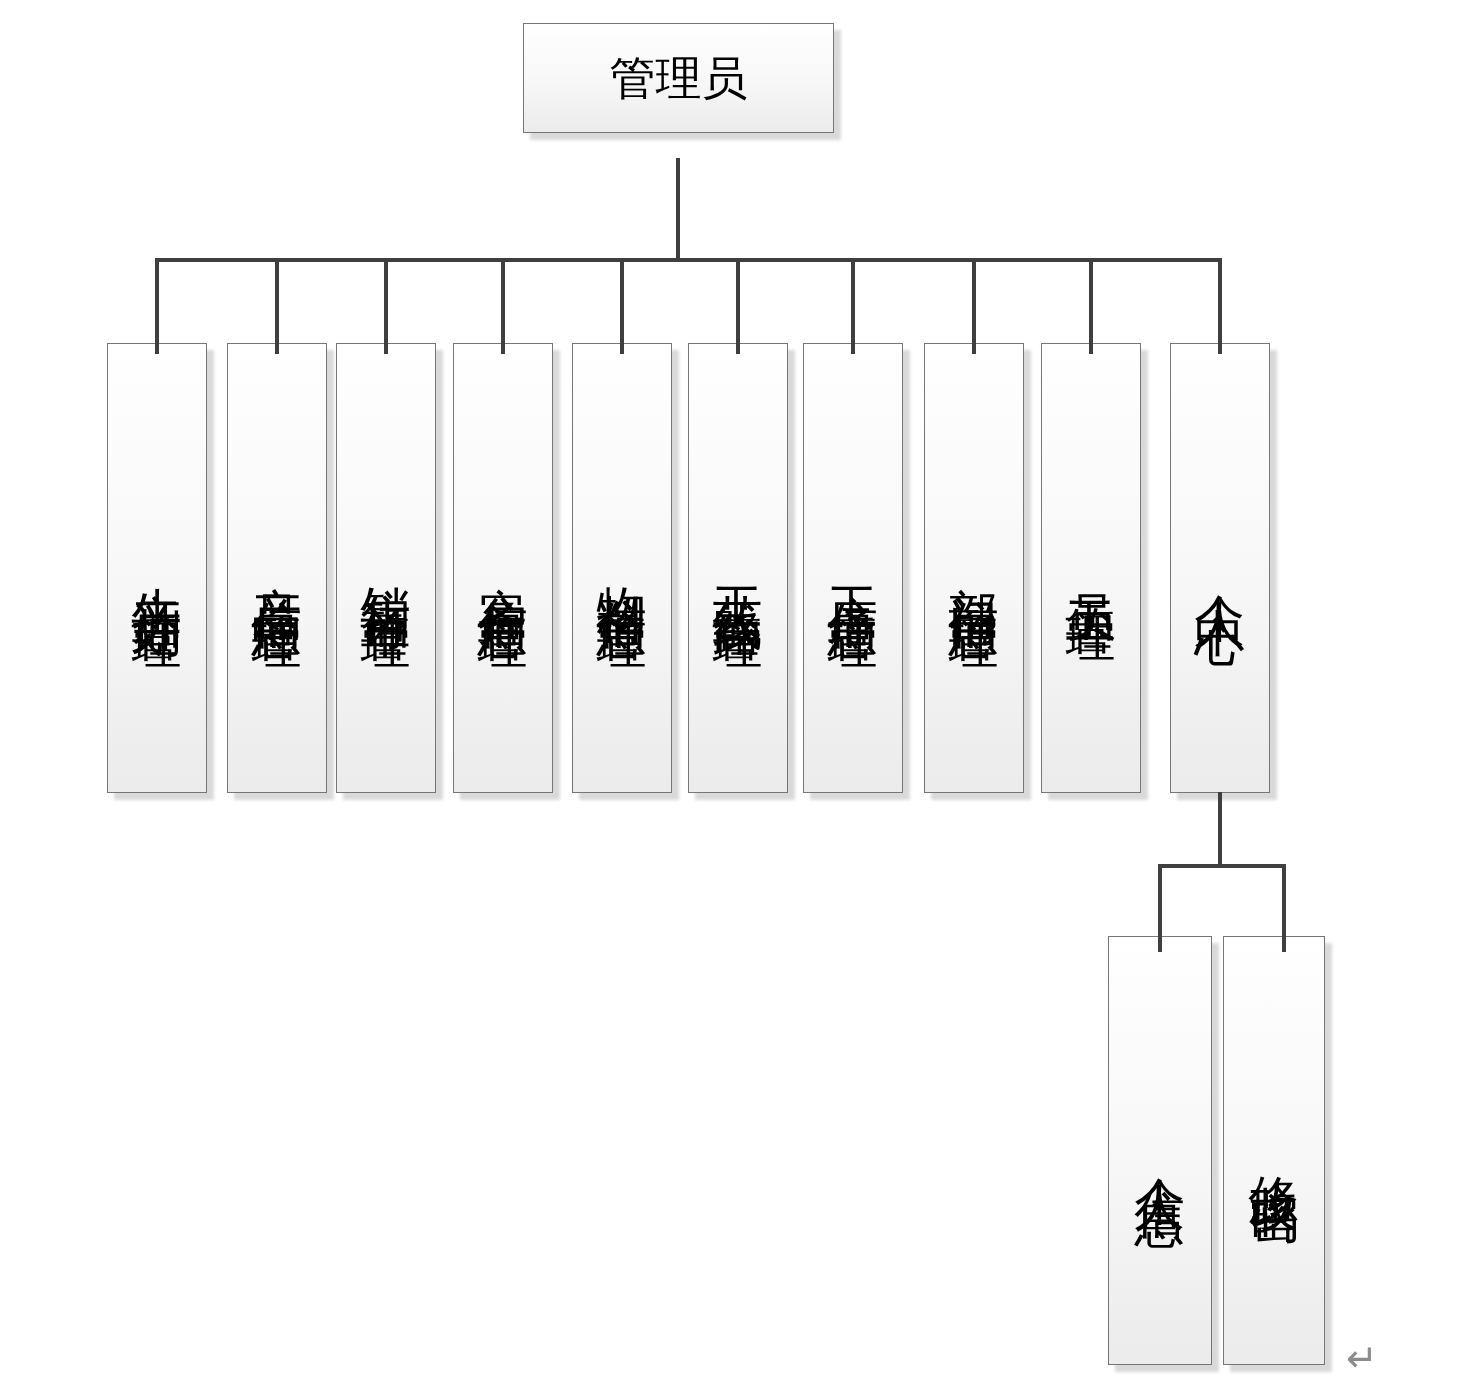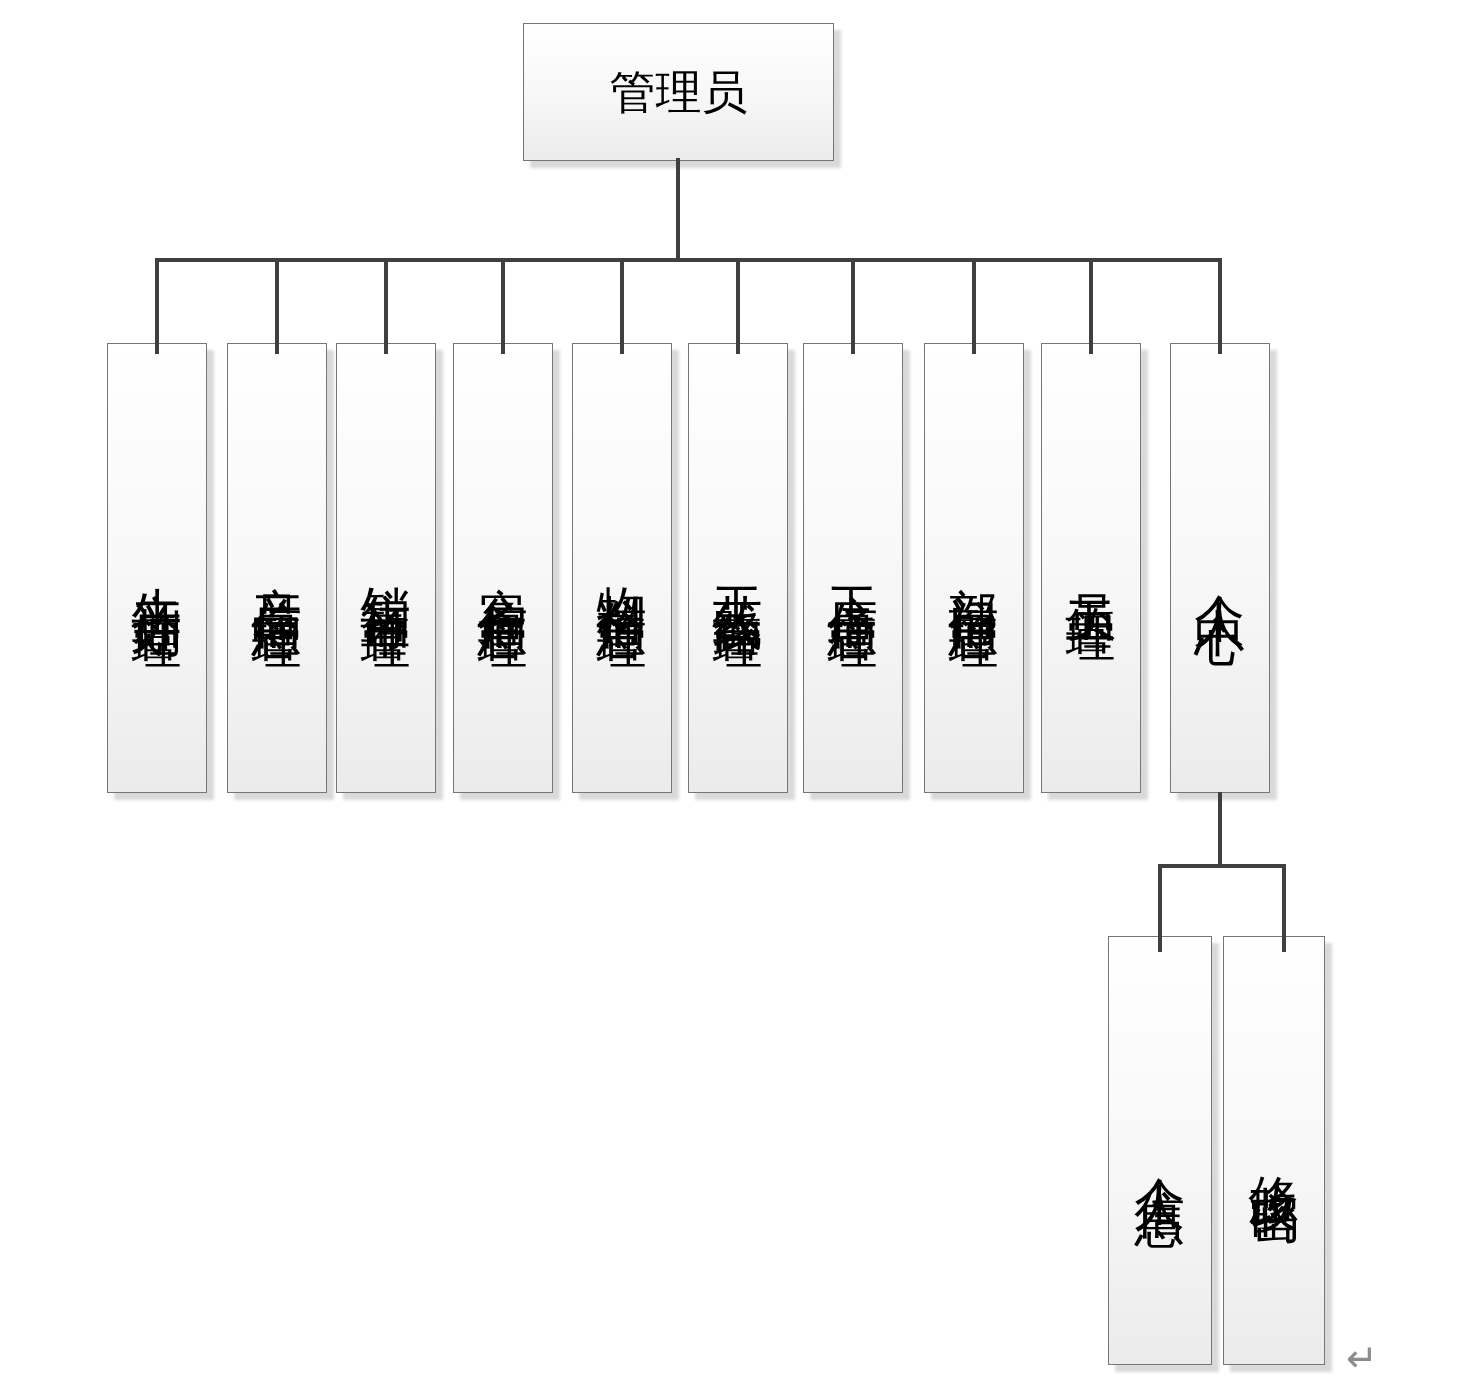--- a/index.html
+++ b/index.html
@@ -75,21 +75,21 @@
   <div class="line" style="left:736px;  top:258px; width:4px; height:96px;"></div>
   <div class="line" style="left:851px;  top:258px; width:4px; height:96px;"></div>
   <div class="line" style="left:972px;  top:258px; width:4px; height:96px;"></div>
   <div class="line" style="left:1089px; top:258px; width:4px; height:96px;"></div>
   <div class="line" style="left:1218px; top:258px; width:4px; height:96px;"></div>
   <div class="line" style="left:1218px; top:792px; width:4px; height:76px;"></div>
   <div class="line" style="left:1159px; top:864px; width:127px; height:4px;"></div>
   <div class="line" style="left:1158px; top:864px; width:4px; height:88px;"></div>
   <div class="line" style="left:1282px; top:864px; width:4px; height:88px;"></div>
 
-  <div class="node" style="left:523px; top:23px; width:311px; height:138px;">
+  <div class="node" style="left:523px; top:23px; width:311px; height:110px;">
     <span class="label-h">管理员</span>
   </div>
 
   <div class="node" style="left:107px; top:343px; width:100px; height:450px;">
     <span class="label-v">生产计划管理</span>
   </div>
   <div class="node" style="left:227px; top:343px; width:100px; height:450px;">
     <span class="label-v">产品信息管理</span>
   </div>
   <div class="node" style="left:336px; top:343px; width:100px; height:450px;">

